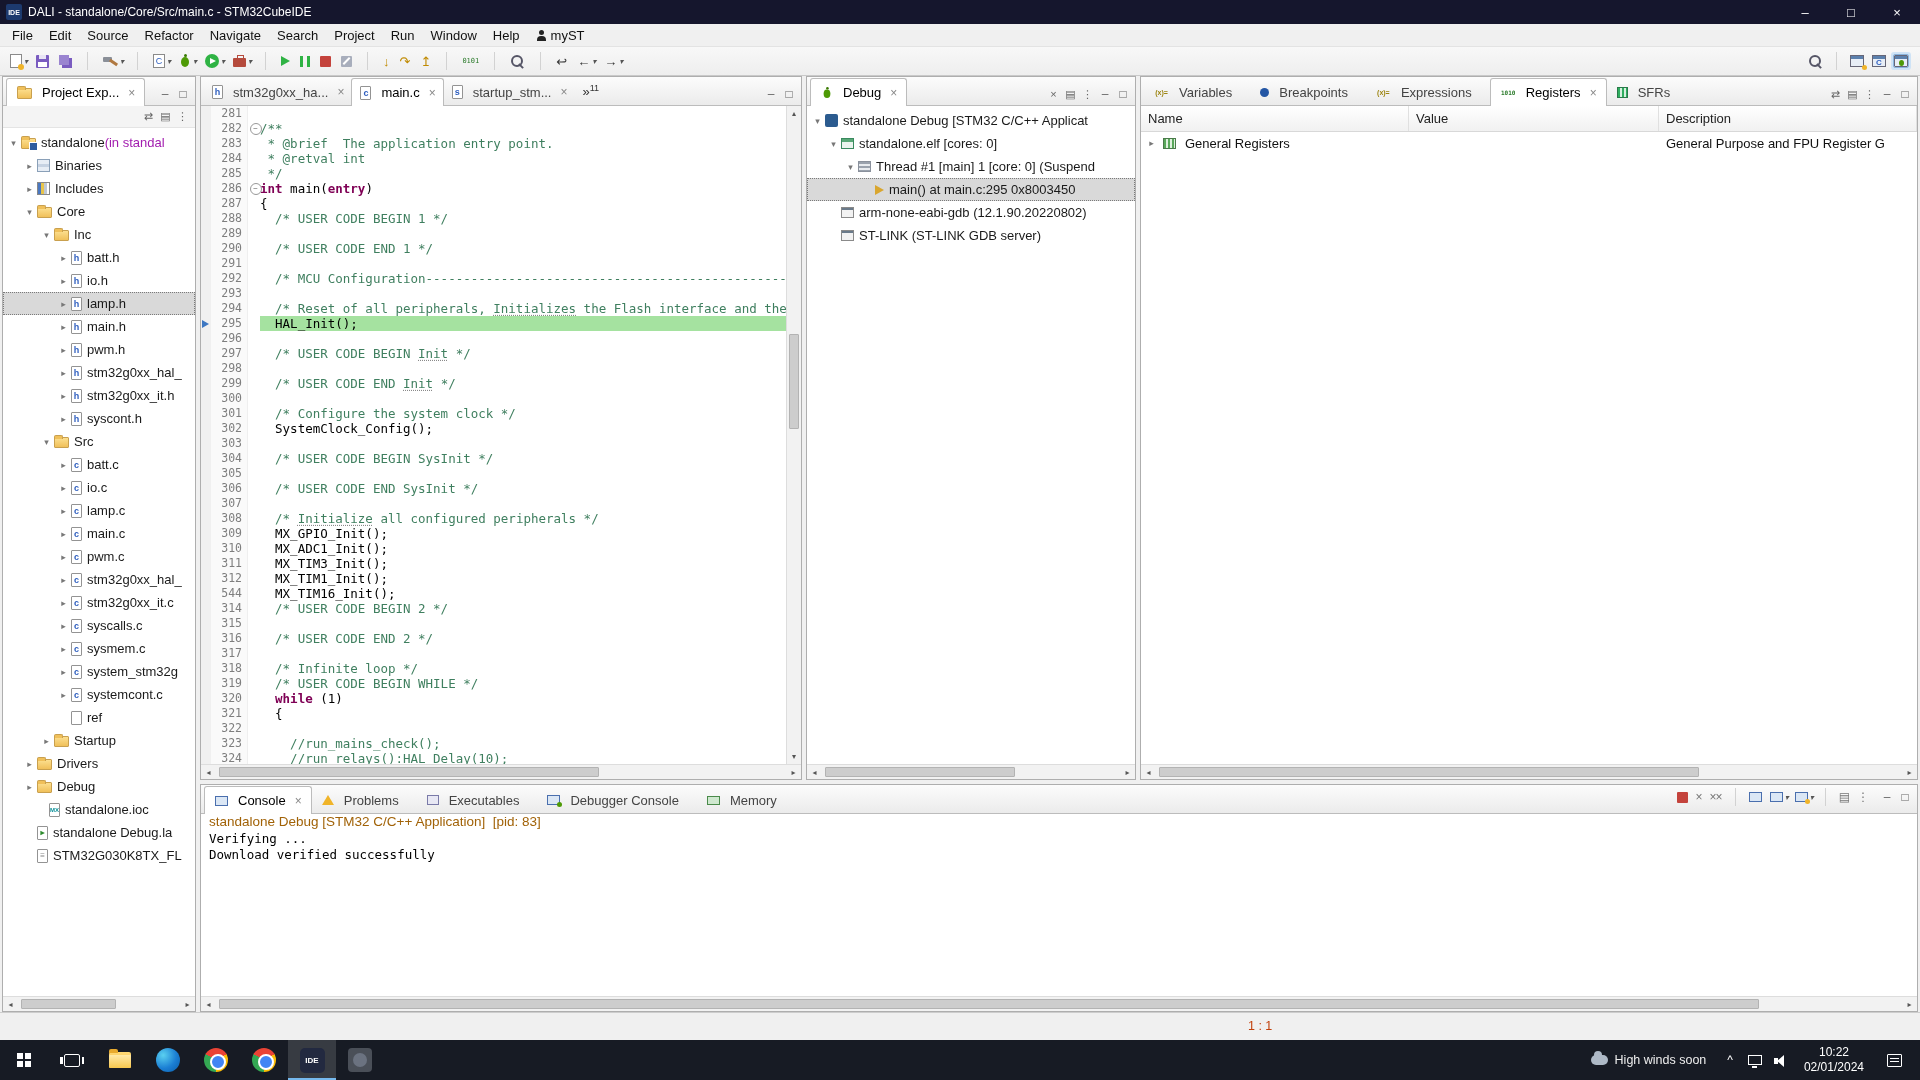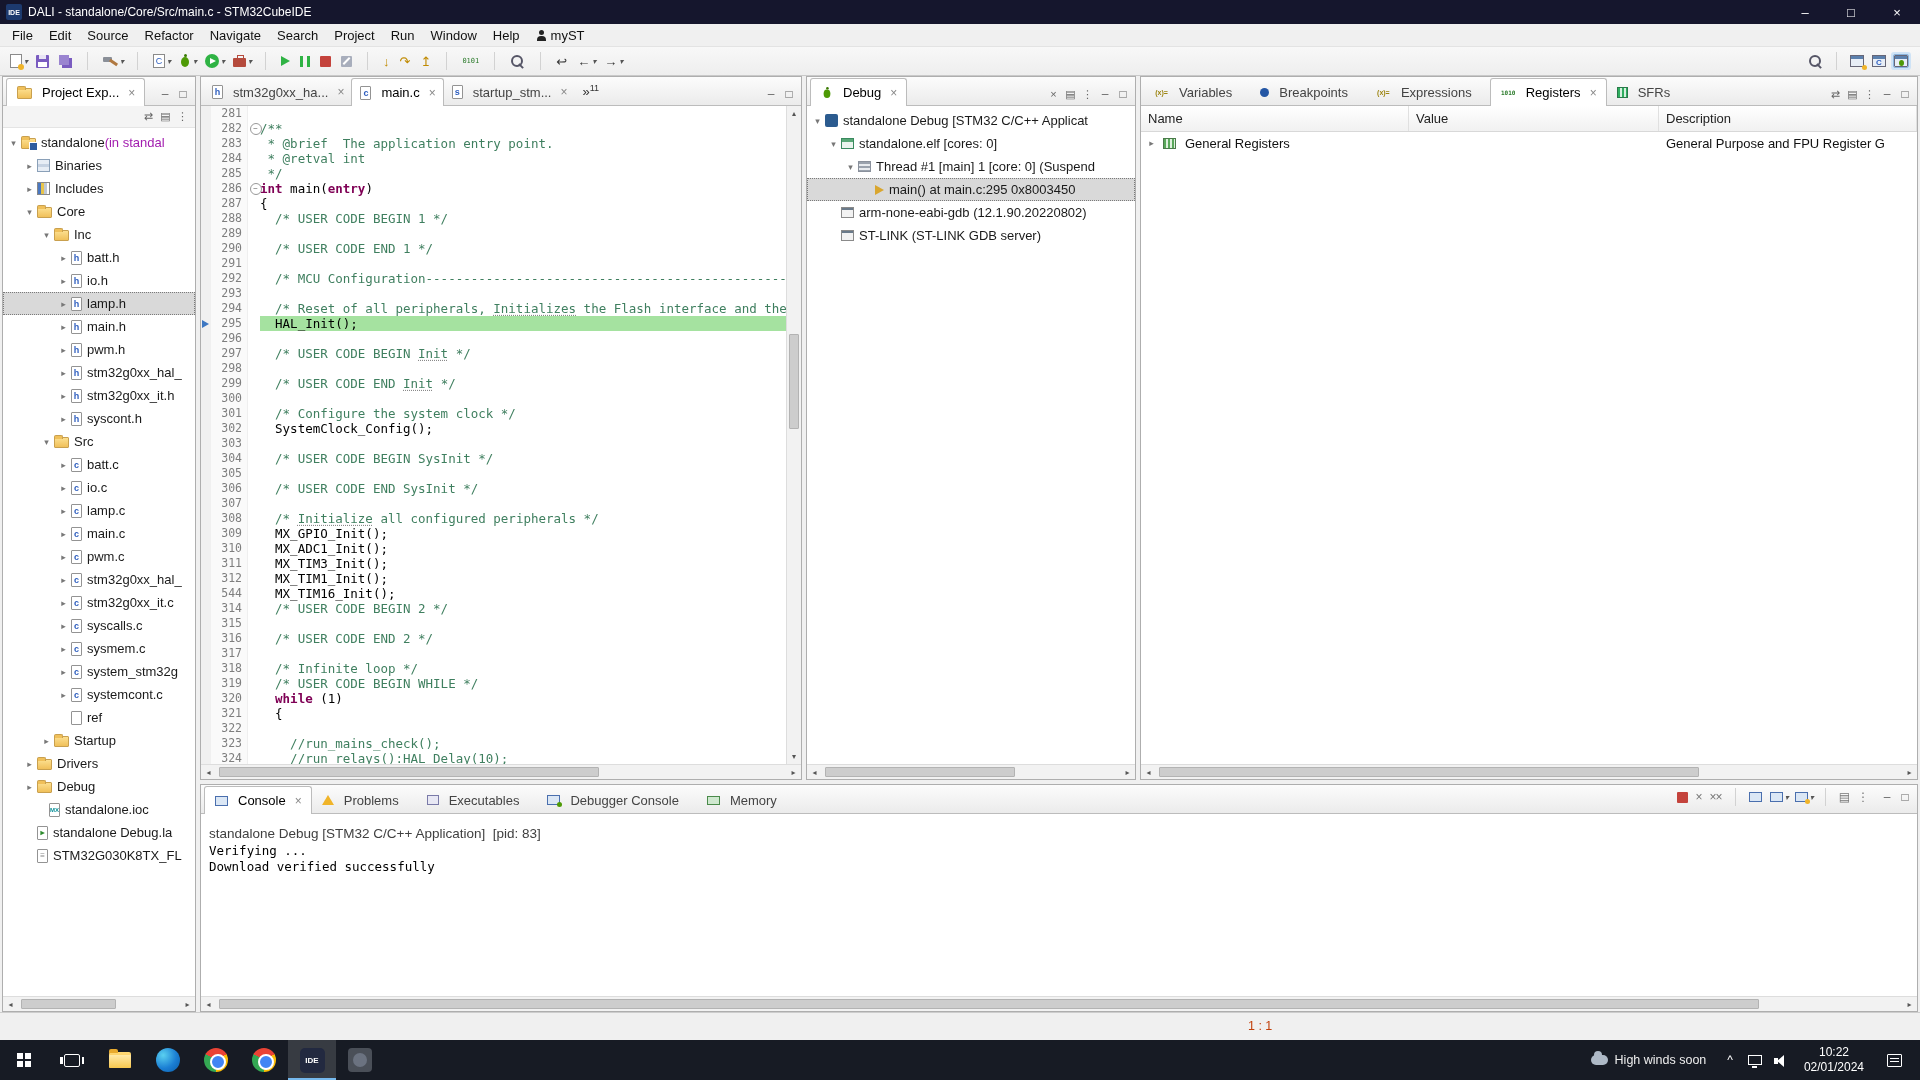--- a/index.html
+++ b/index.html
@@ -152,21 +152,21 @@
 #console{left:200px;top:784px;width:1718px;height:228px}
 
 .rtable-head{flex:none;height:26px;display:flex;border-bottom:1px solid #d8d8d8}
 .th{display:flex;align-items:center;padding-left:7px;font-size:13px;color:#222;background:linear-gradient(#ffffff,#f1f1f1);border-right:1px solid #e0e0e0}
 .w-name{width:268px}.w-val{width:250px}.w-desc{flex:1}
 .rrow{height:22px;display:flex;align-items:center;font-size:13px}
 .rrow .cell{display:flex;align-items:center;overflow:hidden;white-space:nowrap}
 .rfill{flex:1}
 
 .cbody{flex:1;overflow:hidden;background:#fff}
-.chead{font-size:13.5px;padding:12px 8px 2px;white-space:pre;color:#404040}
+.chead{font-size:13.5px;padding:0 8px 2px;white-space:pre;color:#a16207}
 .cline{font:12.5px/15.5px "DejaVu Sans Mono",monospace;padding-left:8px;white-space:pre;color:#000}
 
 #statusbar{position:absolute;left:0;top:1012px;width:1920px;height:28px;background:#f0f0f0;border-top:1px solid #cdcdcd}
 .pos{position:absolute;left:1248px;top:6px;font-size:12.5px;color:#c2410c}
 
 #taskbar{position:absolute;left:0;top:1040px;width:1920px;height:40px;background:#171b24;display:flex;align-items:stretch;color:#fff}
 .start{width:48px;display:flex;align-items:center;justify-content:center}
 .winlogo{width:14px;height:14px;display:grid;grid-template:1fr 1fr / 1fr 1fr;gap:2px}
 .wsq{background:#fff}
 .searchbox{width:300px;background:#fff;display:flex;align-items:center;padding-left:10px;gap:8px;border:1px solid #8a8a8a}

